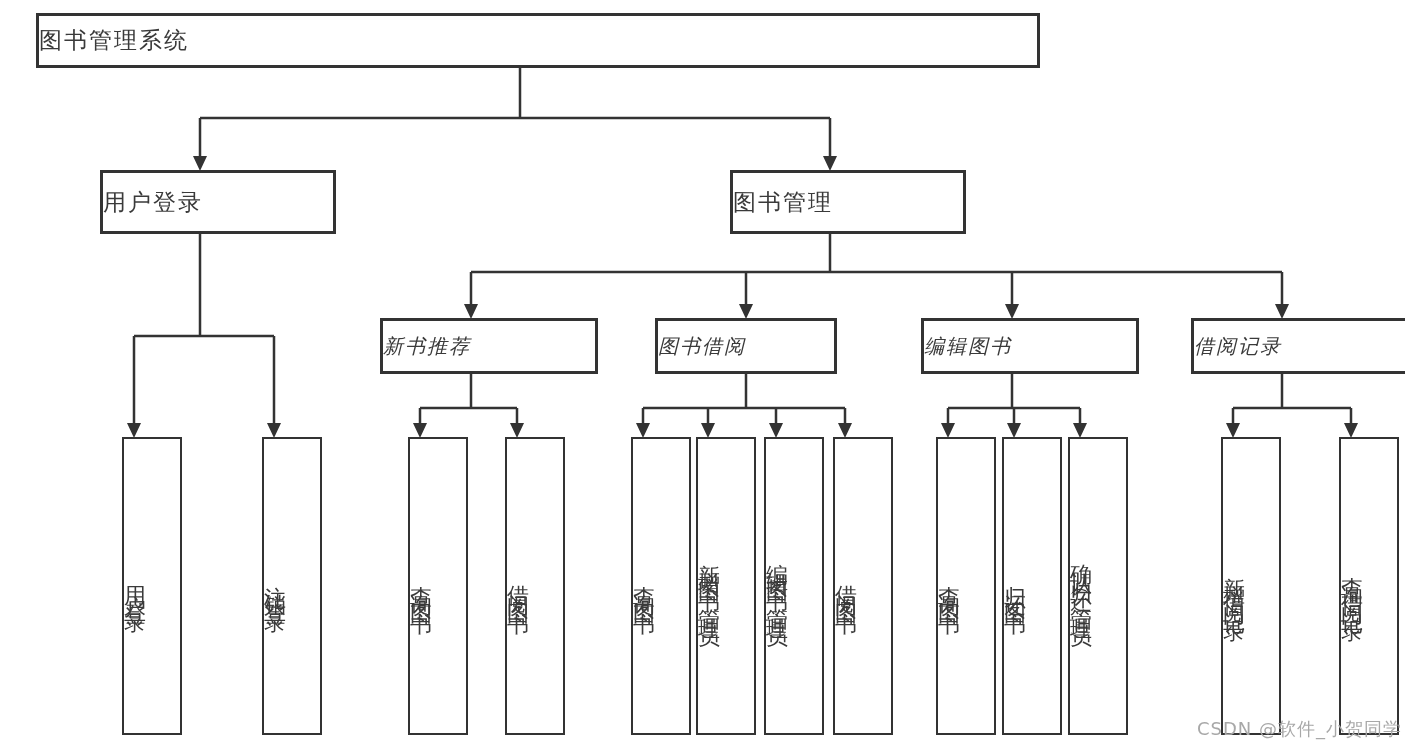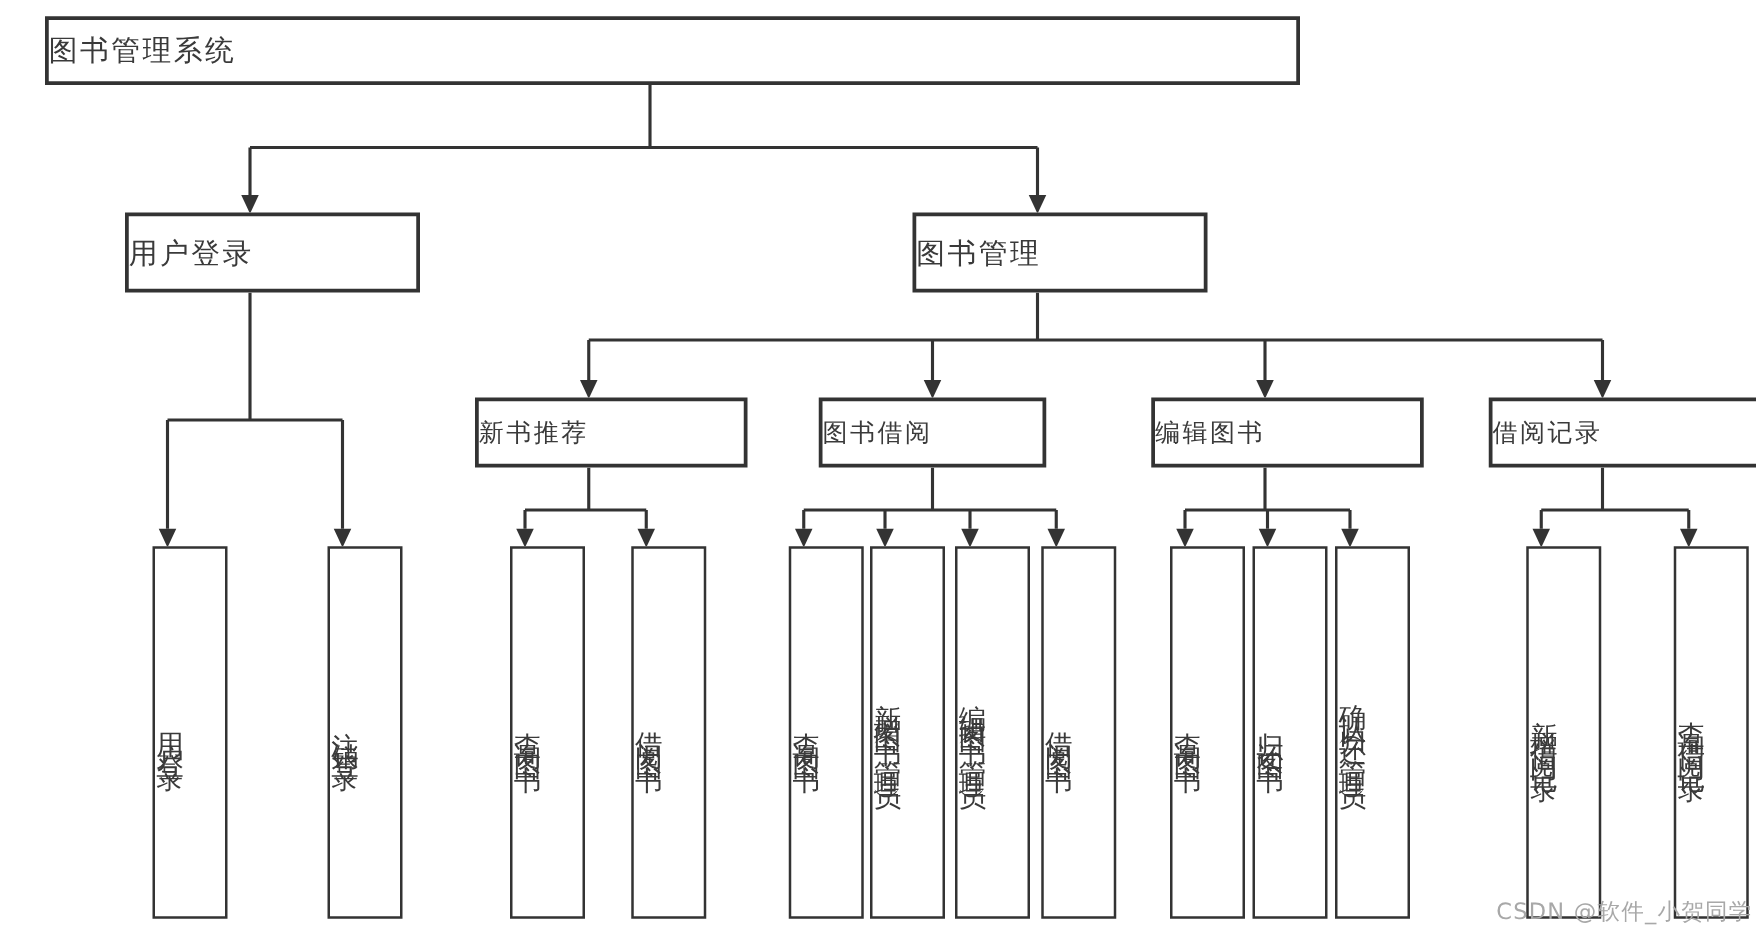--- a/index.html
+++ b/index.html
@@ -21,21 +21,21 @@
     position:absolute;
     box-sizing:border-box;
     background:#fff;
     border:3px solid var(--line);
     display:flex;align-items:center;justify-content:flex-start;
     color:var(--text);
     text-align:center;
     margin-left:18px;
   }
   .node.h{font-size:23px;letter-spacing:2px;}
-  .node.l3{font-size:20px;}
+  .node.l3{font-size:20px;font-style:italic;}
   .node.leaf{
     border-width:2px;
     font-size:22px;
   }
   .vtext{
     writing-mode:vertical-rl;
     text-orientation:mixed;
     letter-spacing:9px;
     line-height:1;
     white-space:nowrap;

